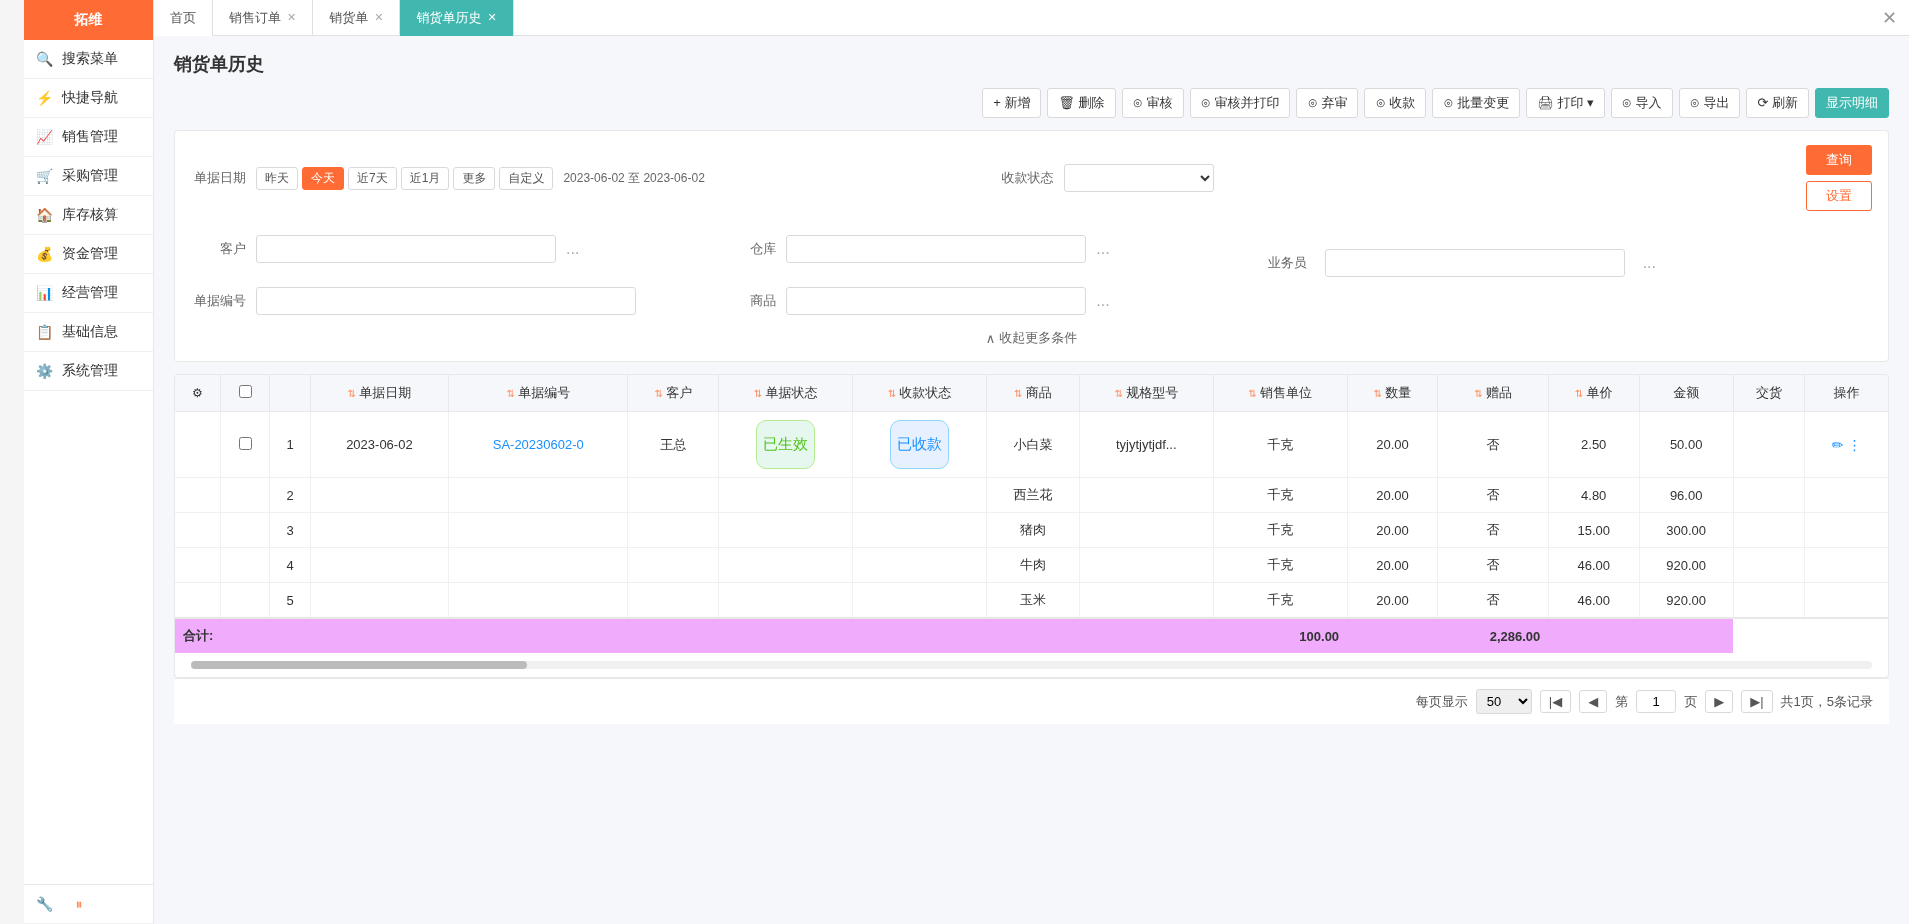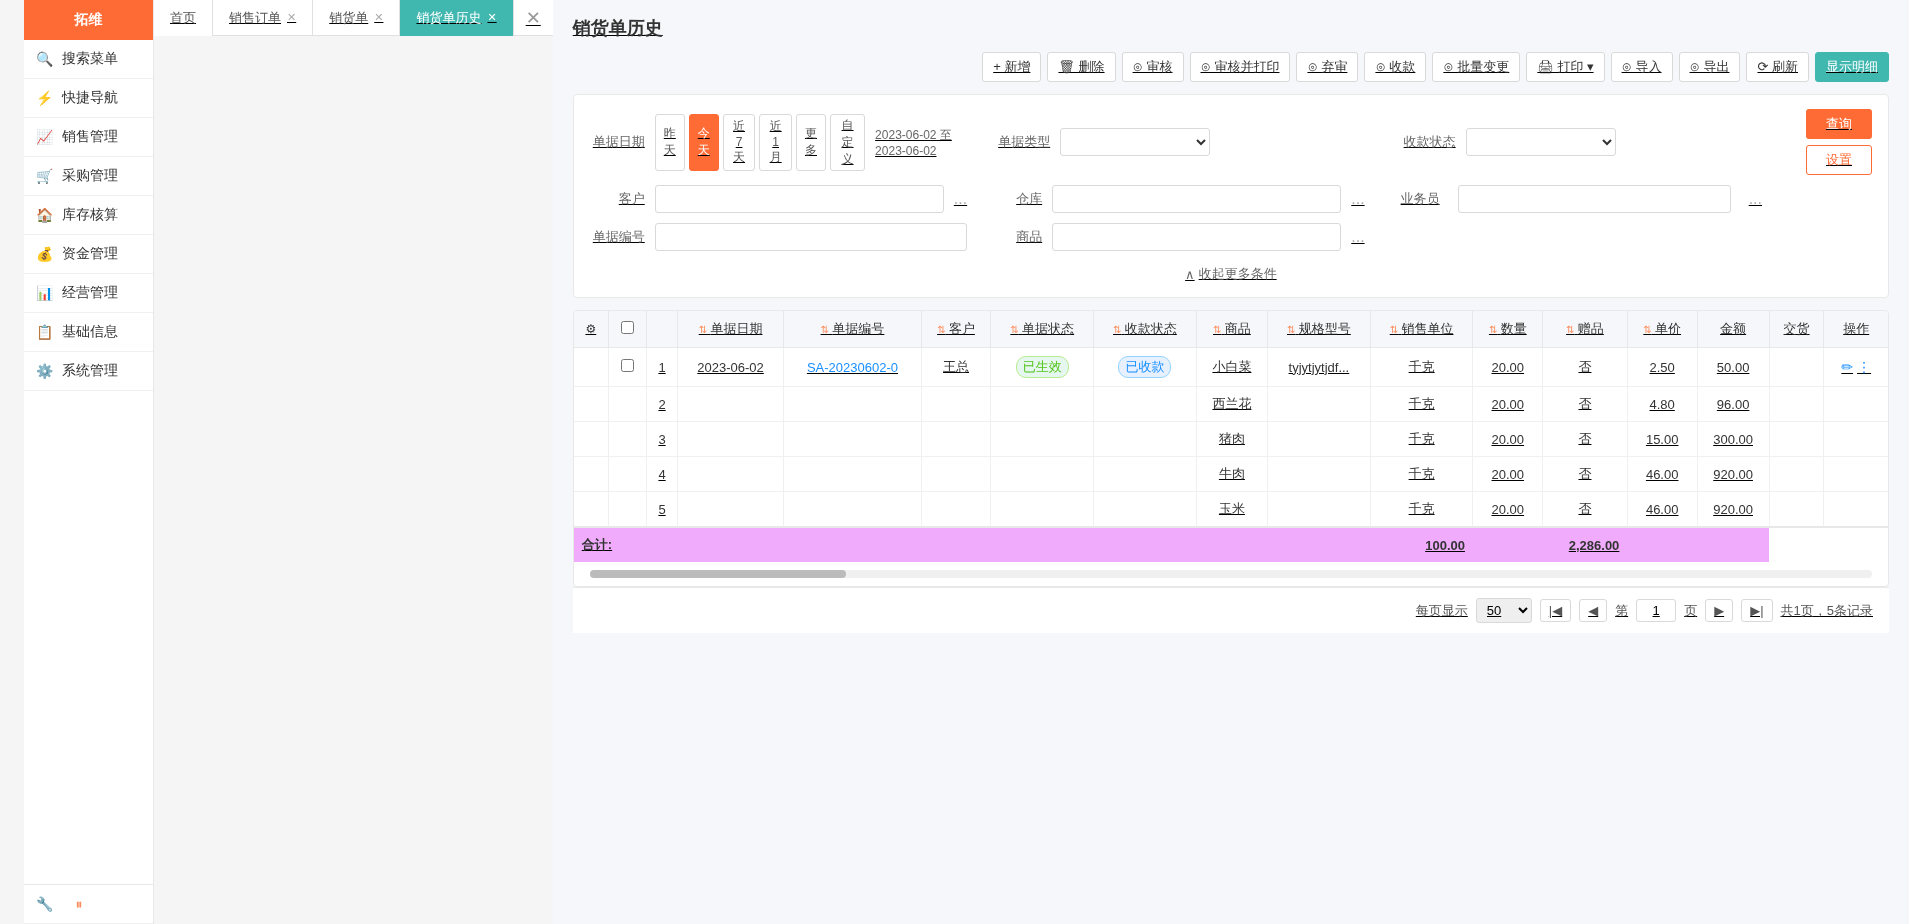--- a/index.html
+++ b/index.html
@@ -8,21 +8,21 @@
     
     .sidebar { width: 130px; background: #fff; border-right: 1px solid #e8e8e8; display: flex; flex-direction: column; height: 100%; margin-left: 24px; }
     .sidebar-logo { background: #ff6b35; height: 40px; display: flex; align-items: center; justify-content: center; color: #fff; font-size: 14px; font-weight: bold; }
     .sidebar-item { display: flex; align-items: center; padding: 10px 12px; cursor: pointer; color: #333; gap: 8px; border-bottom: 1px solid #f0f0f0; }
     .sidebar-item .icon { width: 18px; height: 18px; display: flex; align-items: center; justify-content: center; color: #ff8c5a; font-size: 14px; }
     .sidebar-item .label { font-size: 14px; }
     .sidebar-bottom { margin-top: auto; border-top: 1px solid #e8e8e8; }
     .sidebar-bottom .sidebar-item { color: #999; }
 
     
-    .main { flex: 1; display: flex; flex-direction: row; overflow: hidden; text-decoration: underline; }
+    .main { flex: 1; display: flex; flex-direction: column; overflow: hidden; }
 
     
     .tab-bar { background: #fff; border-bottom: 1px solid #e0e0e0; display: flex; align-items: center; height: 36px; padding: 0 0 0 0; }
     .tab { display: flex; align-items: center; padding: 0 16px; height: 36px; border-right: 1px solid #e0e0e0; cursor: pointer; color: #555; font-size: 13px; gap: 6px; }
     .tab.home { background: #fff; }
     .tab.active { background: #40b8b0; color: #fff; }
     .tab .close-icon { font-size: 11px; color: #aaa; cursor: pointer; }
     .tab.active .close-icon { color: #fff; }
     .tab-close-all { margin-left: auto; padding: 0 12px; color: #999; cursor: pointer; font-size: 18px; }
 
@@ -55,21 +55,21 @@
 
     
     .table-container { background: #fff; border: 1px solid #e8e8e8; border-radius: 4px; overflow: auto; }
     table { width: 100%; border-collapse: collapse; }
     thead tr { background: #f5f7fa; }
     thead th { padding: 9px 8px; text-align: center; border-bottom: 1px solid #e8e8e8; border-right: 1px solid #e8e8e8; font-weight: normal; color: #333; font-size: 12px; white-space: nowrap; }
     thead th:last-child { border-right: none; }
     tbody tr { border-bottom: 1px solid #f0f0f0; }
     tbody td { padding: 8px 8px; text-align: center; color: #333; font-size: 13px; border-right: 1px solid #f0f0f0; white-space: nowrap; }
     tbody td:last-child { border-right: none; }
-    .badge { display: inline-block; padding: 1px 6px; border-radius: 10px; font-size: 13px; }
+    .badge { display: inline-block; padding: 14px 6px; border-radius: 10px; font-size: 15px; }
     .badge-green { background: #e6f7f0; color: #52c41a; border: 1px solid #b7eb8f; }
     .badge-blue { background: #e6f0ff; color: #1890ff; border: 1px solid #91d5ff; }
     .sort-icon { color: #ff8c5a; font-size: 10px; }
     .action-icon { color: #1890ff; cursor: pointer; font-size: 14px; margin: 0 2px; }
 
     
     .table-footer { background: #f0abfc; border-top: 2px solid #e8e8e8; }
     .table-footer td { font-weight: bold; color: #333; padding: 8px 8px; }
 
     
@@ -205,26 +205,20 @@
             <button class="date-btn">昨天</button>
             <button class="date-btn active">今天</button>
             <button class="date-btn">近7天</button>
             <button class="date-btn">近1月</button>
             <button class="date-btn">更多</button>
             <button class="date-btn">自定义</button>
           </div>
           <span class="date-range">2023-06-02 至 2023-06-02</span>
         </div>
 
-        <div style="display:flex;align-items:center;gap:10px;flex:2;">
-          <span class="filter-label">单据类型</span>
-          <select class="filter-select">
-            <option value=""></option>
-          </select>
-        </div>
 
         <div style="display:flex;align-items:center;gap:10px;flex:2;">
           <span class="filter-label">收款状态</span>
           <select class="filter-select">
             <option value=""></option>
           </select>
         </div>
 
         <div style="display:flex;flex-direction:column;gap:6px;">
           <button class="query-btn">查询</button>
@@ -236,21 +230,21 @@
         <div style="display:flex;align-items:center;gap:10px;flex:2;">
           <span class="filter-label">客户</span>
           <input class="filter-input" type="text" style="">
           <span class="three-dots">...</span>
         </div>
         <div style="display:flex;align-items:center;gap:10px;flex:2;">
           <span class="filter-label">仓库</span>
           <input class="filter-input" type="text" style="">
           <span class="three-dots">...</span>
         </div>
-        <div style="display:flex;align-items:center;gap:18px;flex:2;">
+        <div style="display:flex;align-items:center;gap:18px;flex:2;margin-top:28px;">
           <span class="filter-label">业务员</span>
           <input class="filter-input" type="text" style="">
           <span class="three-dots">...</span>
         </div>
         <div style="width:90px;"></div>
       </div>
 
       <div class="filter-row">
         <div style="display:flex;align-items:center;gap:10px;flex:2;">
           <span class="filter-label">单据编号</span>

